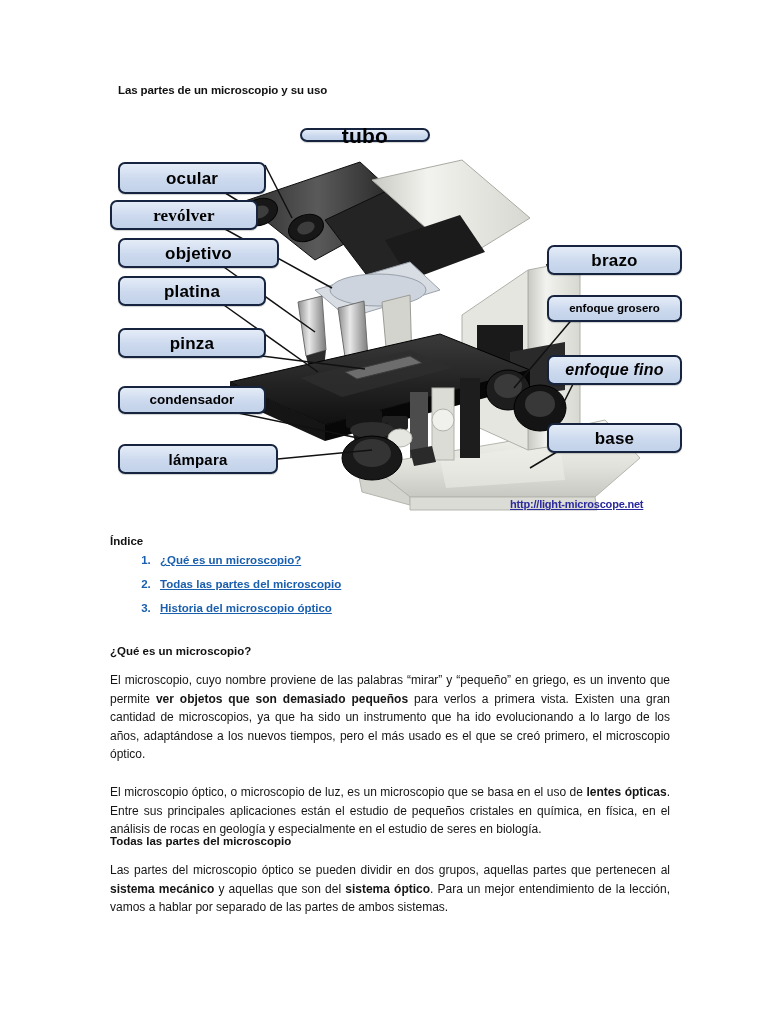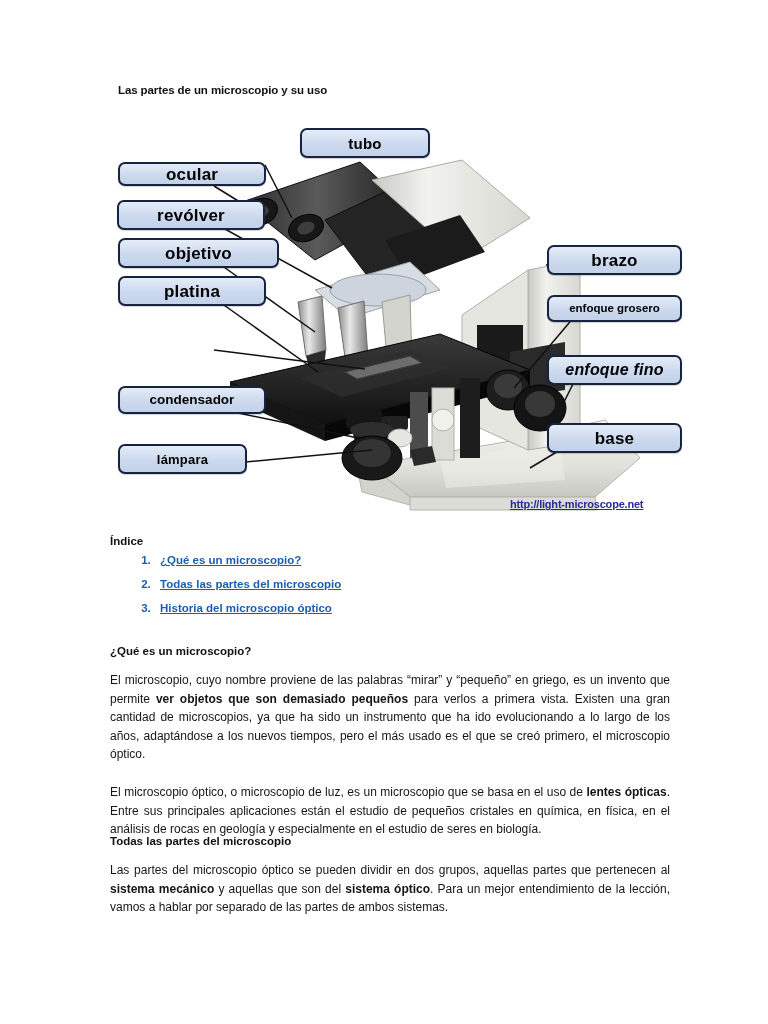--- a/index.html
+++ b/index.html
@@ -234,34 +234,35 @@
         <line x1="104" y1="230" x2="255" y2="249"></line>
         <line x1="104" y1="288" x2="248" y2="318"></line>
         <line x1="104" y1="345" x2="262" y2="330"></line>
         <line x1="470" y1="140" x2="436" y2="145"></line>
         <line x1="470" y1="190" x2="404" y2="268"></line>
         <line x1="470" y1="250" x2="452" y2="286"></line>
         <line x1="470" y1="318" x2="420" y2="348"></line>
       </g>
     </svg>
 
-    <div class="label-box" style="left:190px; top:8px; width:130px; height:30px; font-size:15px;">tubo</div>
-
-    <div class="label-box" style="left:8px; top:42px; width:148px; height:24px; font-size:17px;">ocular</div>
-
-    <div class="label-box" style="left:7px; top:80px; width:148px; height:30px; font-size:17px;">revólver</div>
+    <div class="label-box" style="left:190px; top:8px; width:130px; height:14px; font-size:21px;">tubo</div>
+
+    <div class="label-box" style="left:8px; top:42px; width:148px; height:32px; font-size:17px;">ocular</div>
+
+    <div class="label-box" style="left:0; top:80px; width:148px; height:30px; font-size:17px;font-family:Liberation Serif, serif;">revólver</div>
 
     <div class="label-box" style="left:8px; top:118px; width:161px; height:30px; font-size:17px;">objetivo</div>
 
     <div class="label-box" style="left:8px; top:156px; width:148px; height:30px; font-size:17px;">platina</div>
 
+    <div class="label-box" style="left:8px; top:208px; width:148px; height:30px; font-size:17px;">pinza</div>
 
     <div class="label-box small" style="left:8px; top:266px; width:148px; height:28px; font-size:13.5px;">condensador</div>
 
-    <div class="label-box" style="left:8px; top:324px; width:129px; height:30px; font-size:13px;">lámpara</div>
+    <div class="label-box" style="left:8px; top:324px; width:160px; height:30px; font-size:15px;">lámpara</div>
 
     <div class="label-box" style="left:437px; top:125px; width:135px; height:30px; font-size:17px;">brazo</div>
 
     <div class="label-box small" style="left:437px; top:175px; width:135px; height:27px; font-size:11.5px;">enfoque grosero</div>
 
     <div class="label-box" style="left:437px; top:235px; width:135px; height:30px; font-size:16px;font-style:italic;">enfoque fino</div>
 
     <div class="label-box" style="left:437px; top:303px; width:135px; height:30px; font-size:17px;">base</div>
 
     <div class="watermark">http://light-microscope.net</div>

